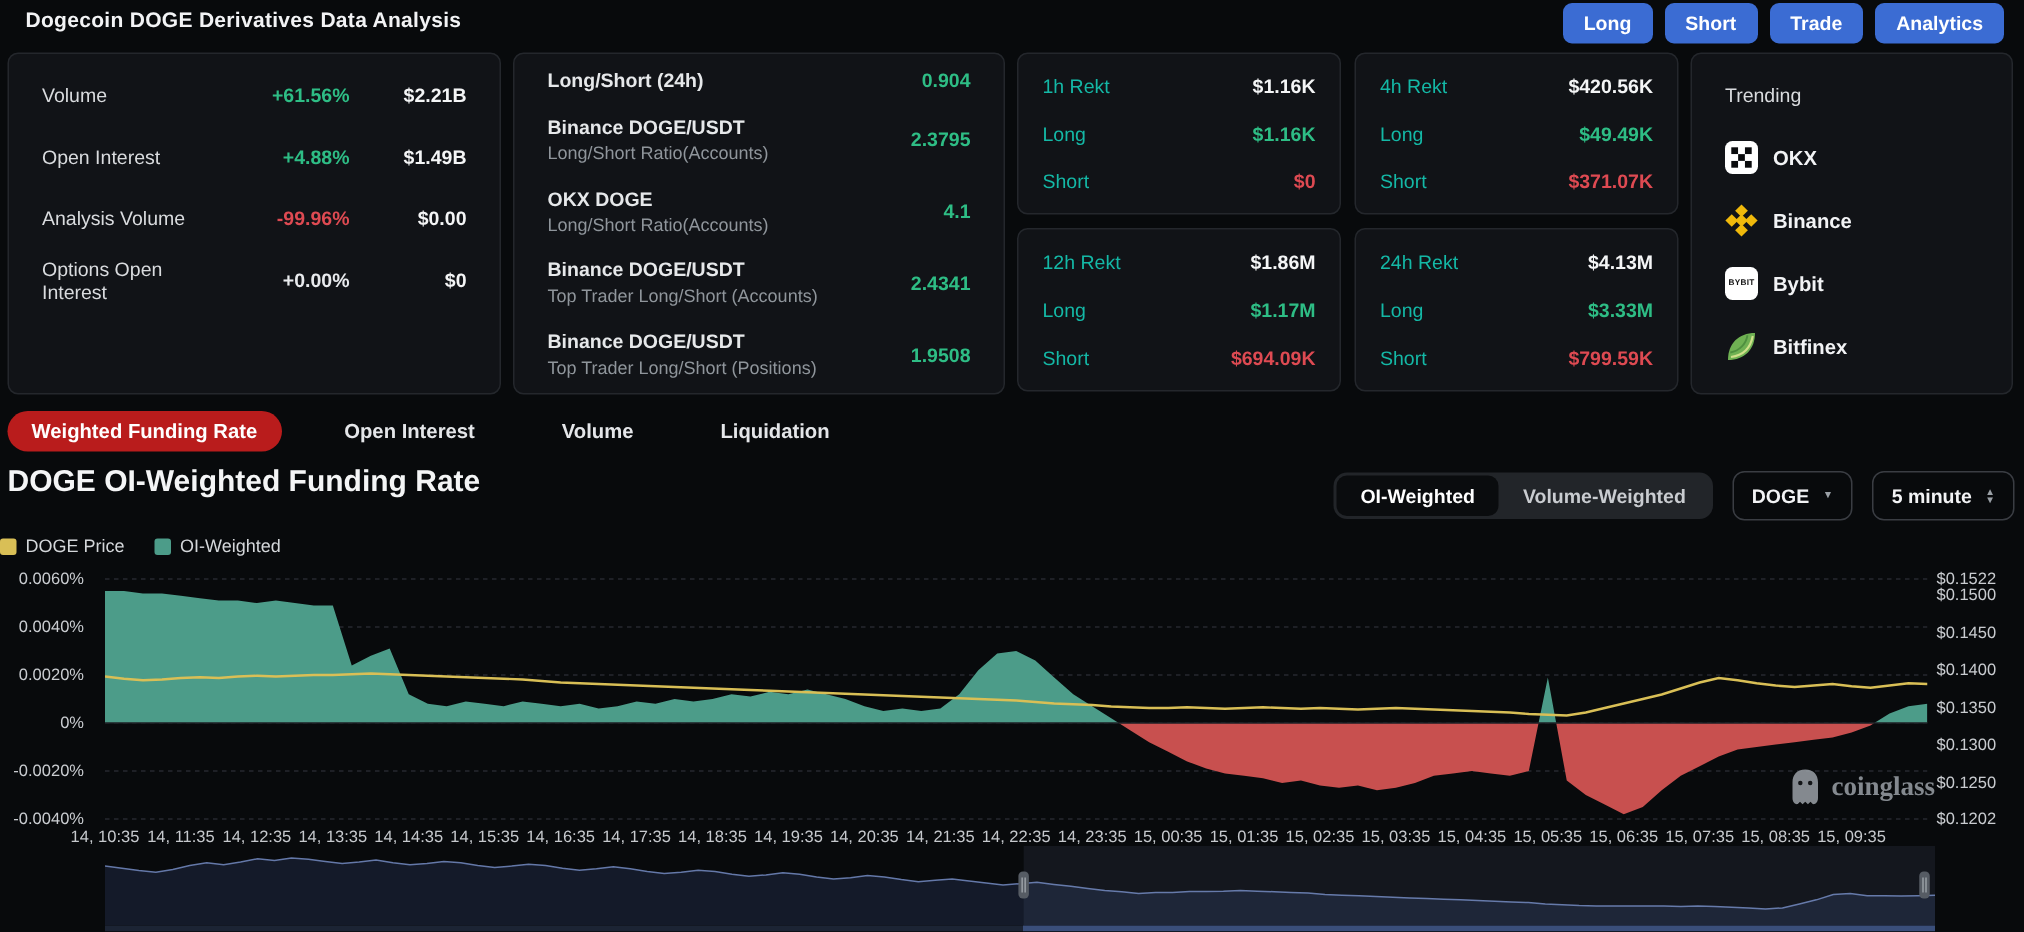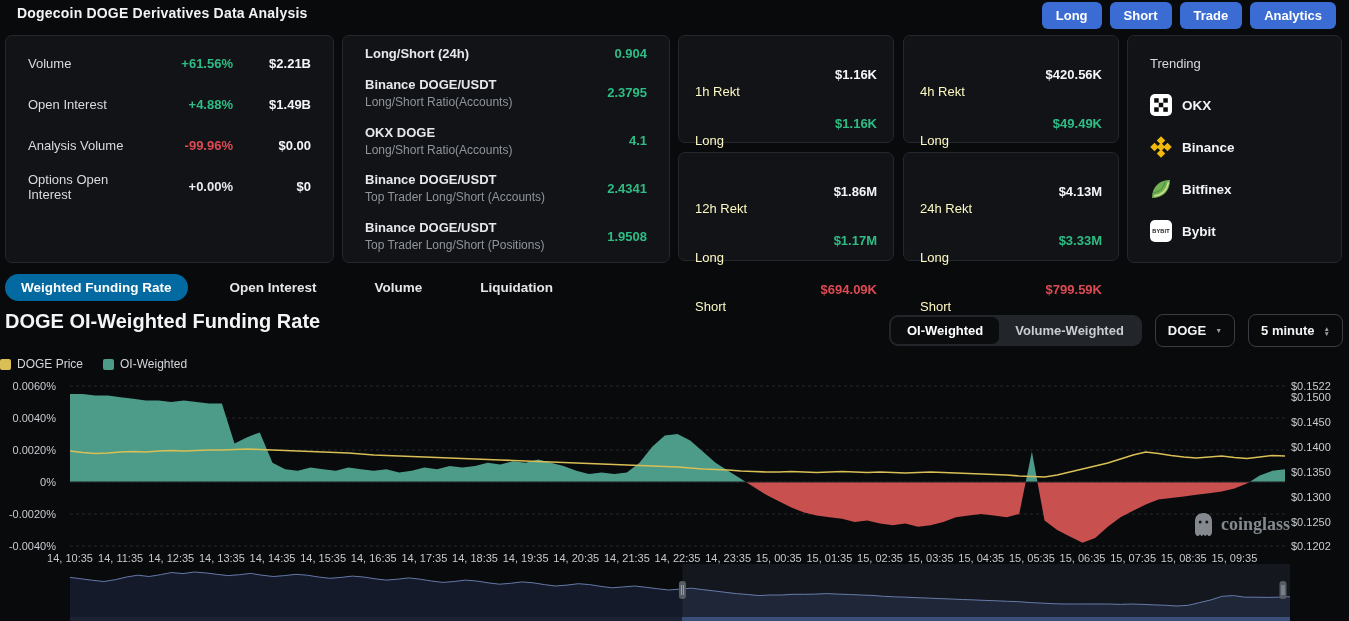--- a/index.html
+++ b/index.html
@@ -31,35 +31,35 @@
   .stat-row .val { width:78px; text-align:right; font-weight:700; color:#f4f5f6; }
   .ls-row { display:flex; align-items:center; }
   .ls-row .t { flex:1; }
   .ls-row .t .t1 { color:#e6e8ea; font-weight:600; }
   .ls-row .t .t2 { color:#8f959b; font-size:12px; margin-top:3px; }
   .ls-row .t .t2:empty { display:none; }
   .ls-row .v { color:#2ebd85; font-weight:700; }
   .rekt-grid { width:441px; display:grid; grid-template-columns:216px 216px; grid-template-rows:108px 109px; gap:9px; }
   .rekt-card { background:#111317; border:1px solid #24272c; border-radius:7px; padding:14px 16px; display:flex; flex-direction:column; justify-content:space-between; }
   .rekt-row { display:flex; justify-content:space-between; align-items:center; }
-  .rekt-row .k { color:#fef9c3;margin-top:34px; }
+  .rekt-row .k { color:#14b8a6; }
   .rekt-row .tot { color:#f4f5f6; font-weight:700; }
   .rekt-row .green { color:#2ebd85; font-weight:700; }
   .rekt-row .red { color:#de4a52; font-weight:700; }
   .panel.trending { width:215px; padding:7px 22px; }
   .trending-title { height:41px; display:flex; align-items:center; color:#d9dbde; }
   .trend-item { height:42px; display:flex; align-items:center; gap:10px; cursor:pointer; }
   .trend-item .name { font-weight:700; color:#f2f3f5; font-size:13.5px; }
   .ticon { width:22px; height:22px; border-radius:5px; display:flex; align-items:center; justify-content:center; flex:0 0 auto; }
   .ticon.white { background:#fff; }
   .bybit-txt { font-size:5.5px; font-weight:800; color:#111; letter-spacing:.2px; }
   
   .tabs { position:absolute; top:274px; left:5px; display:flex; align-items:center; gap:26px; }
   .tab { padding:6px 16px; border-radius:15px; font-size:13.5px; font-weight:700; color:#e4e6e9; cursor:pointer; white-space:nowrap; }
-  .tab.active { background:#0369a1; color:#fff; }
+  .tab.active { background:#b91c1c; color:#fff; }
   
   .chart-title { position:absolute; top:310px; left:5px; font-size:20px; font-weight:800; color:#f4f5f6; }
   .chart-controls { position:absolute; top:314px; right:6px; display:flex; align-items:center; gap:13px; }
   .segmented { background:#222529; border-radius:9px; padding:2px; display:flex; height:31px; }
   .segment { padding:0 16px; display:flex; align-items:center; border-radius:7px; font-size:13px; font-weight:600; color:#c9ccd0; cursor:pointer; }
   .segment.active { background:#0a0c0e; color:#fff; }
   .select {
     height:33px; border:1px solid #3a3d43; border-radius:8px; background:transparent;
     display:flex; align-items:center; gap:9px; padding:0 12px; cursor:pointer;
   }
@@ -236,34 +236,34 @@
             <rect x="-3" y="-3" width="6" height="6" transform="translate(4.5,11) rotate(45)"></rect>
             <rect x="-3" y="-3" width="6" height="6" transform="translate(11,11) rotate(45)"></rect>
             <rect x="-3" y="-3" width="6" height="6" transform="translate(17.5,11) rotate(45)"></rect>
             <rect x="-3" y="-3" width="6" height="6" transform="translate(11,17.5) rotate(45)"></rect>
           </g>
         </svg>
       </span>
       <span class="name">Binance</span>
     </div>
     <div class="trend-item">
+      <span class="ticon white">
+          <span class="bybit-txt">BYBIT</span>
+        </span>
+      <span class="name">Bybit</span>
+    </div>
+    <div class="trend-item">
       <span class="ticon">
         <svg width="22" height="22" viewBox="0 0 22 22">
           <path d="M2,20 C2,9 9,2 20,2 C20,13 13,20 2,20 Z" fill="#6fb153"></path>
           <path d="M4,18 C12,17 17,12 18.5,4" stroke="#cfe08a" stroke-width="1.4" fill="none"></path>
           <path d="M3.5,15 C9.5,14 14,9.5 15,3.5" stroke="#4e8f3f" stroke-width="1.2" fill="none"></path>
         </svg>
       </span>
       <span class="name">Bitfinex</span>
-    </div>
-    <div class="trend-item">
-      <span class="ticon white">
-          <span class="bybit-txt">BYBIT</span>
-        </span>
-      <span class="name">Bybit</span>
     </div>
   </div>
 </div>
 
 <div class="tabs">
   <div class="tab active">Weighted Funding Rate</div>
   <div class="tab">Open Interest</div>
   <div class="tab">Volume</div>
   <div class="tab">Liquidation</div>
 </div>

